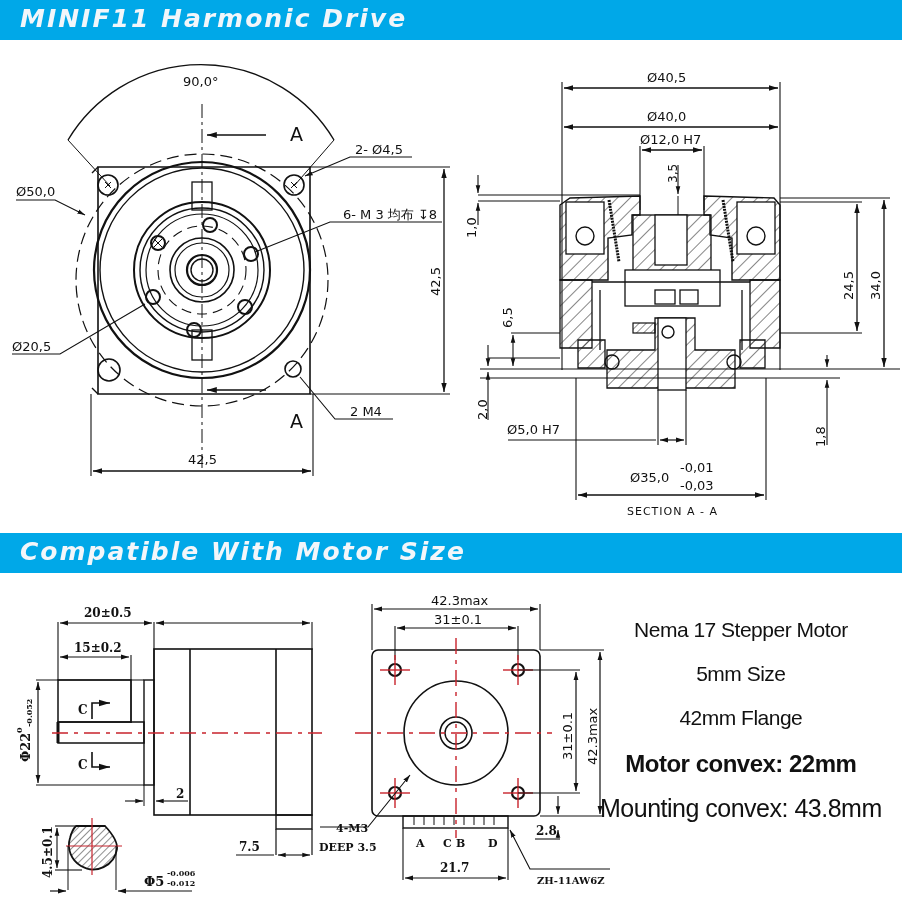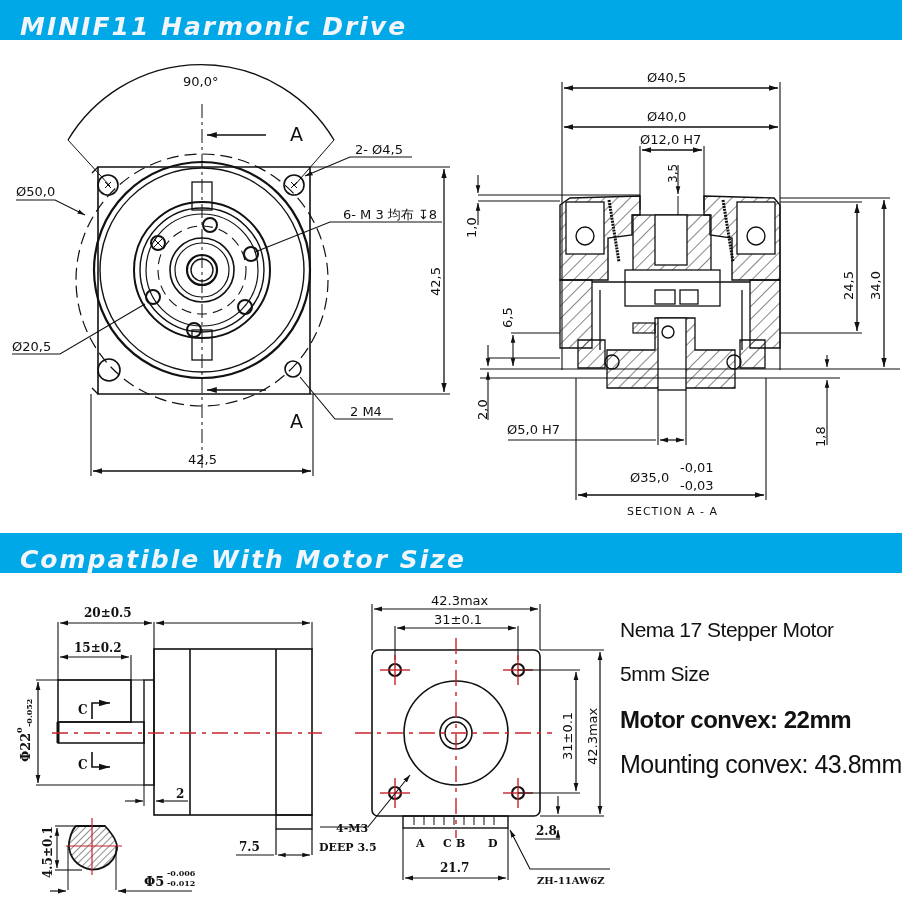--- a/index.html
+++ b/index.html
@@ -8,26 +8,25 @@
   .banner {
     position: absolute; left: 0; width: 902px; height: 40px;
     background: #00a8e8;
   }
   .banner-title {
     position: absolute; left: 20px; top: 4px;
     font-family: "DejaVu Sans", sans-serif;
     font-weight: bold; font-style: italic;
     font-size: 25px; letter-spacing: 2px; color: #f2f6fa;
     white-space: nowrap;
-    margin-top: 8px;
   }
   #banner-top { top: 0; }
   #banner-mid { top: 533px; }
   svg { position: absolute; left: 0; top: 0; }
-  .spec-list { position: absolute; left: 620px; top: 618px; }
+  .spec-list { position: absolute; left: 600px; top: 618px; text-align: center; }
   .spec-item {
     font-family: "Liberation Sans", sans-serif;
     color: #111; white-space: nowrap; letter-spacing: -0.5px;
   }
   .s1 { font-size: 21px; height: 44px; }
   .s2 { font-size: 24px; height: 44px; font-weight: bold; }
   .s3 { font-size: 25px; height: 44px; }
 </style>
 </head>
 <body>
@@ -341,15 +340,16 @@
     <text x="488" y="847" font-size="11">D</text>
     <text x="536" y="835">2.8</text>
     <text x="440" y="872">21.7</text>
     <text x="537" y="884" font-size="10">ZH-11AW6Z</text>
   </g>
 </svg>
 
 <div class="spec-list">
   <div class="spec-item s1">Nema 17 Stepper Motor</div>
   <div class="spec-item s1">5mm Size</div>
+  <div class="spec-item s1">42mm Flange</div>
   <div class="spec-item s2">Motor convex: 22mm</div>
   <div class="spec-item s3">Mounting convex: 43.8mm</div>
 </div>
 
 </body></html>

